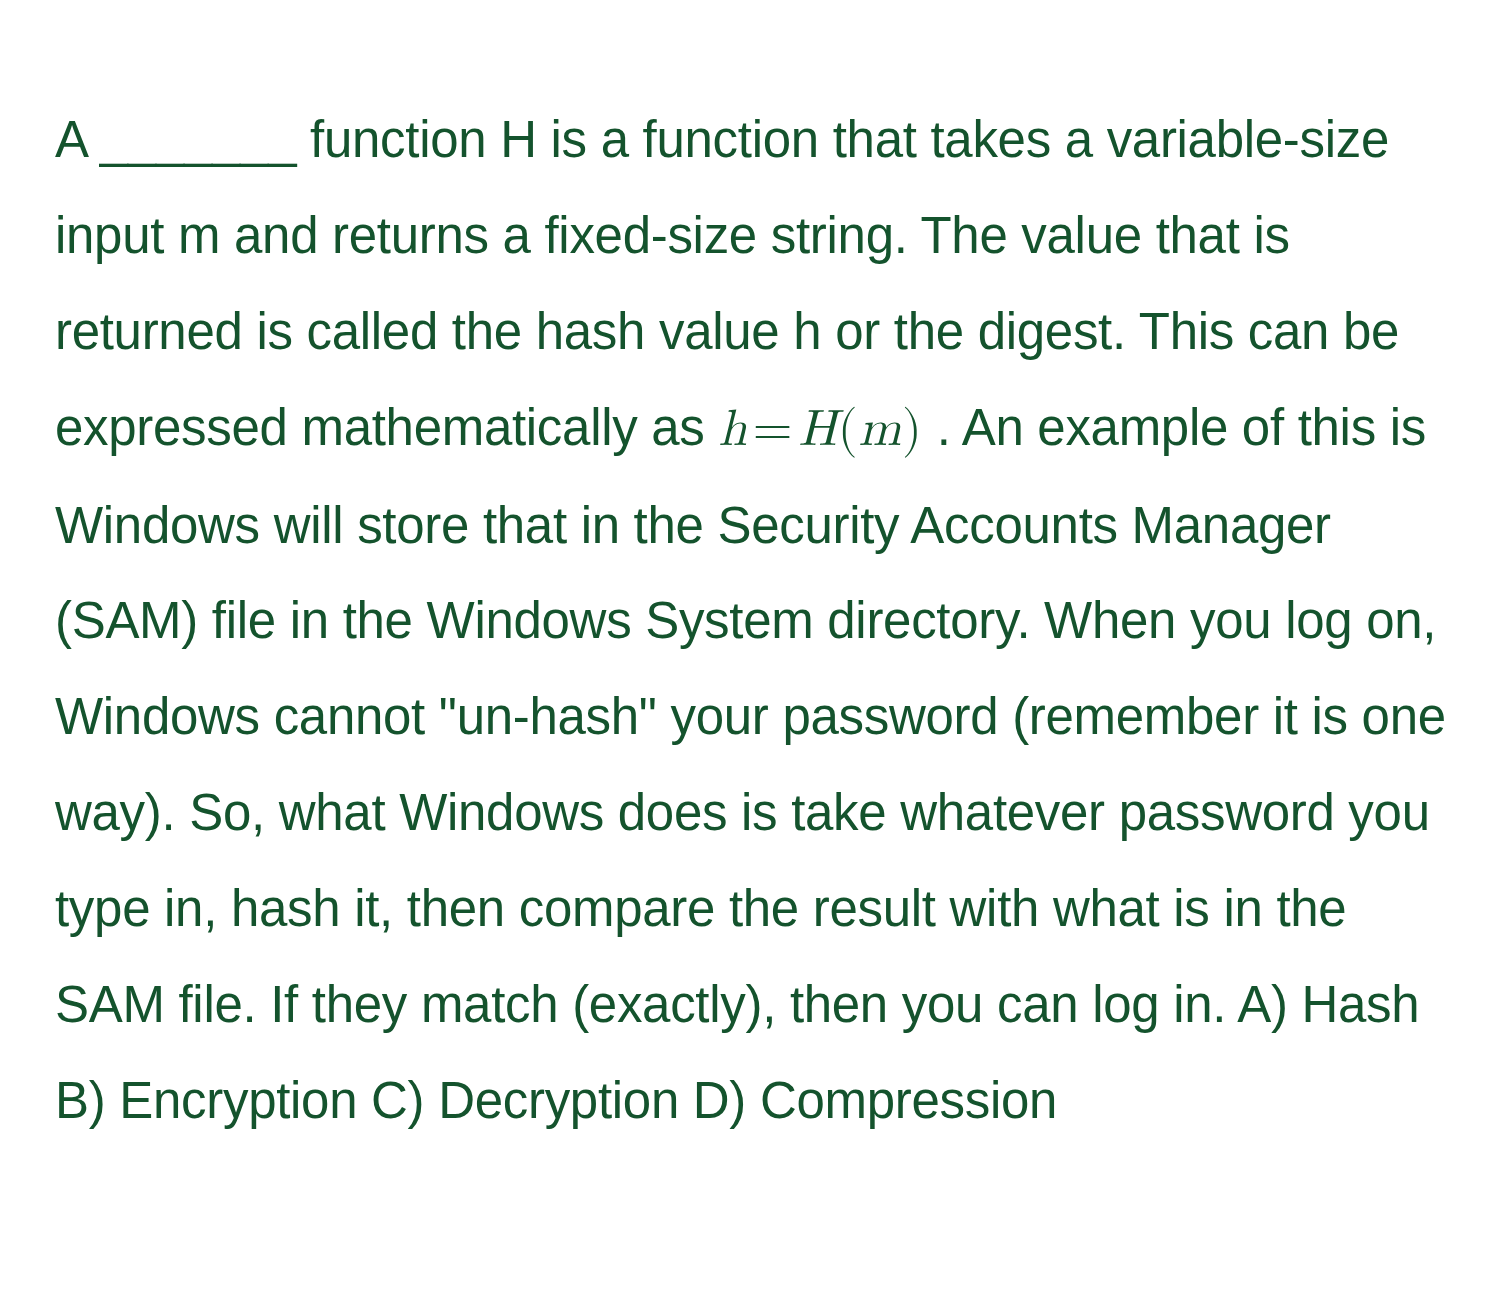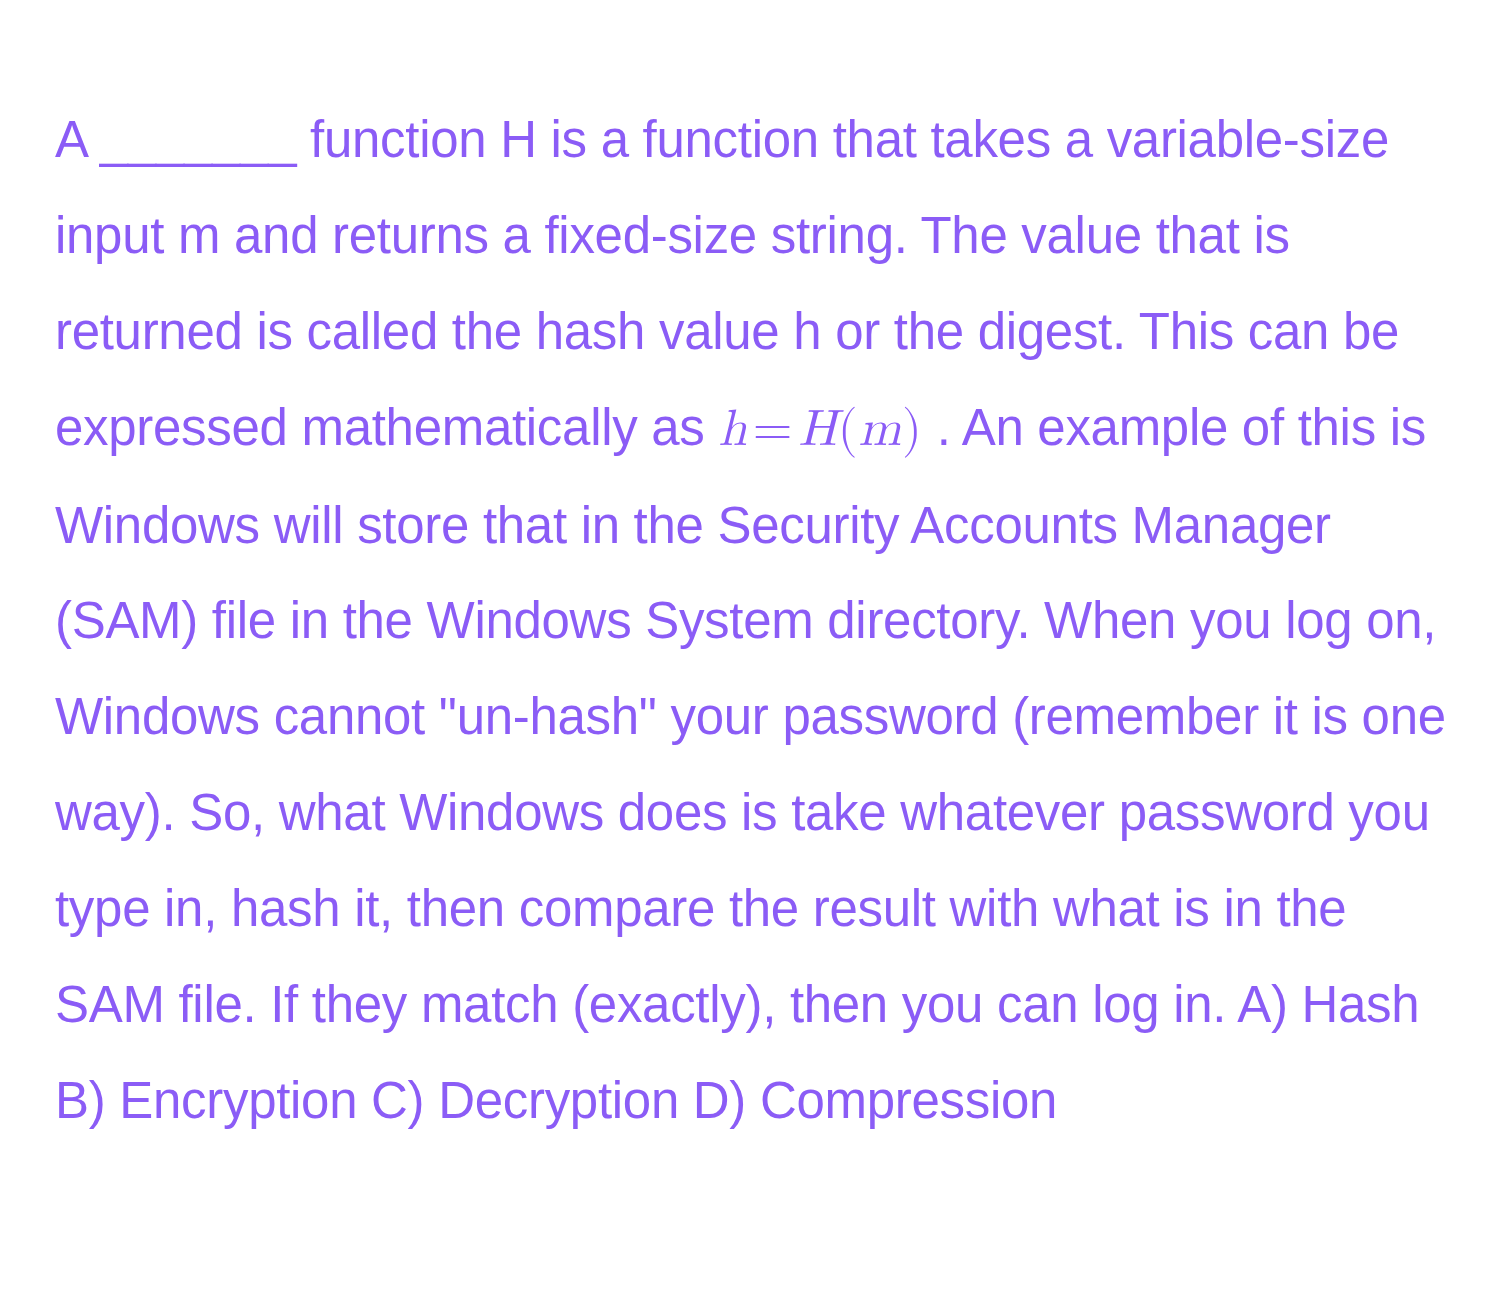--- a/index.html
+++ b/index.html
@@ -10,21 +10,21 @@
     body {
       font-family: -apple-system, BlinkMacSystemFont, "Segoe UI", Helvetica, Arial, sans-serif;
       background: #ffffff;
       width: 1500px;
       height: 1304px;
       padding: 92px 50px 50px 55px;
     }
     .question-text {
       font-size: 51px;
       line-height: 1.88;
-      color: #8b5cf6;
+      color: #14532d;
       letter-spacing: -0.3px;
     }
     .math {
       font-family: "Latin Modern Math", "Cambria Math", Georgia, serif;
       font-style: italic;
       letter-spacing: 1px;
     }
     .math .eq {
       font-style: normal;
       padding: 0 5px;

